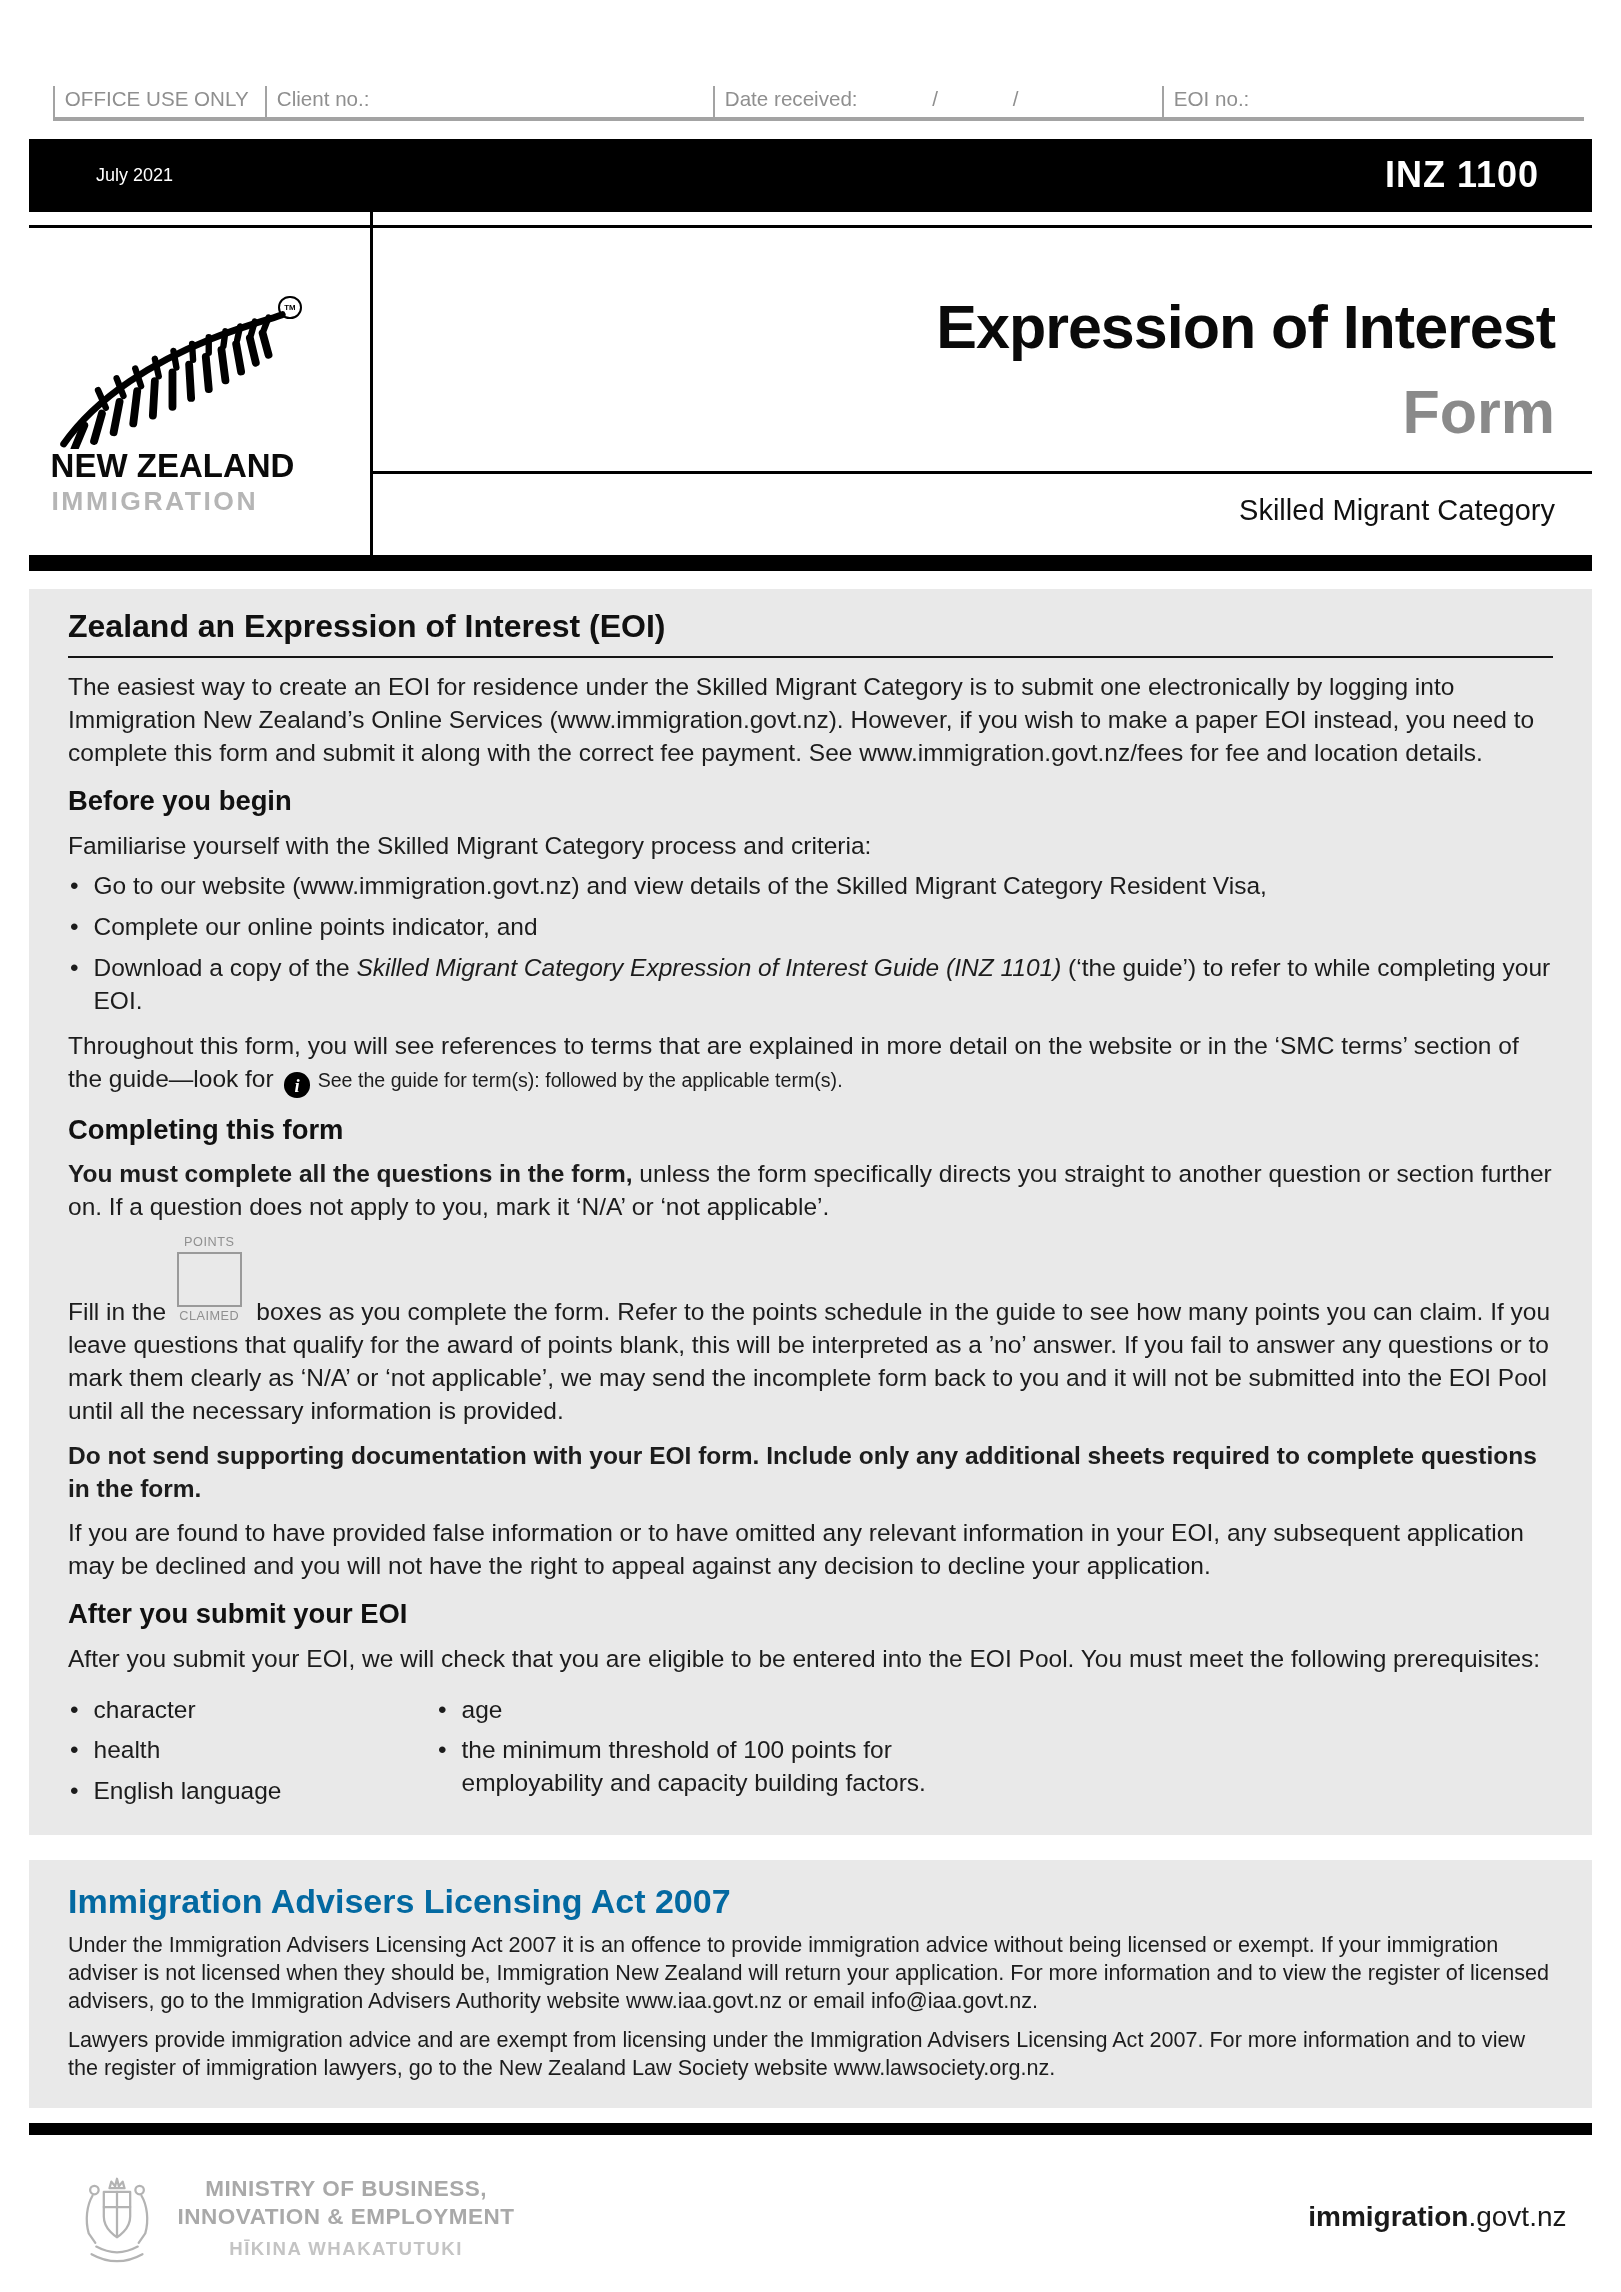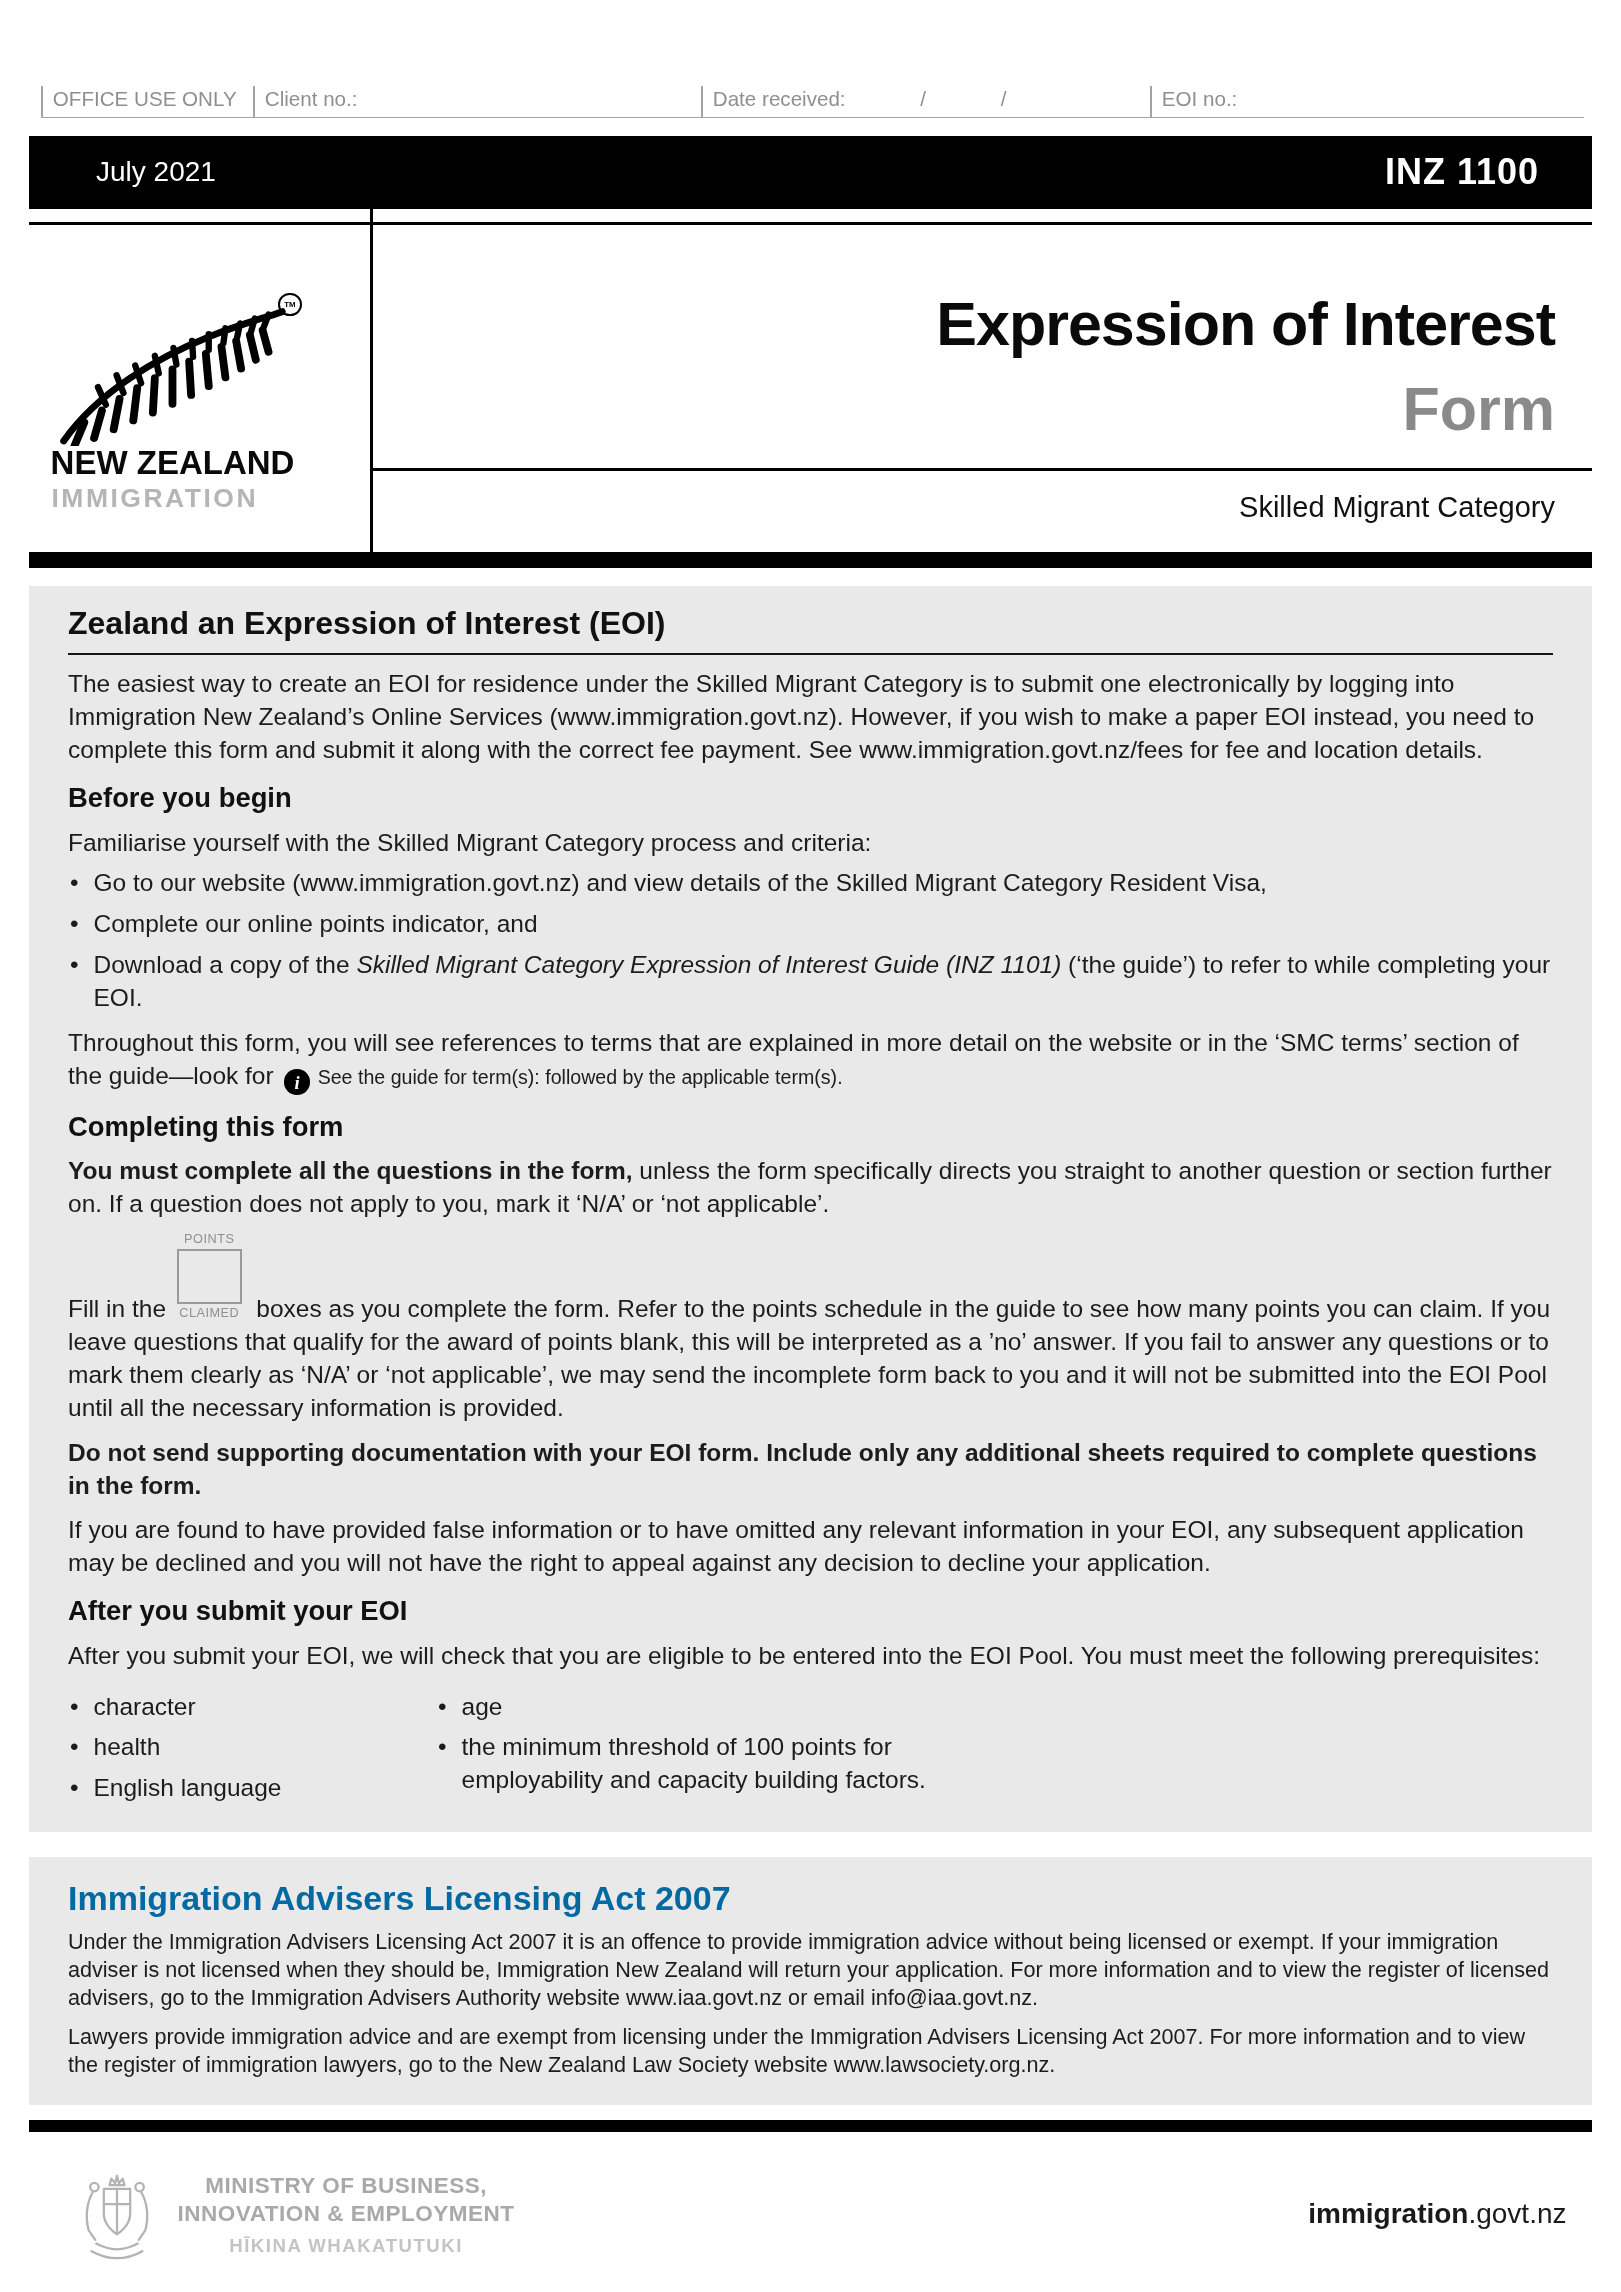--- a/index.html
+++ b/index.html
@@ -1,27 +1,27 @@
 <!DOCTYPE html>
 <html><head>
 <meta charset="utf-8">
 <style>
   html,body{margin:0;padding:0;}
   body{
     width:1621px;height:2293px;overflow:hidden;background:#ffffff;
     font-family:"Liberation Sans",sans-serif;color:#1c1c1c;
   }
   
-  .office-bar{margin:86px 37px 0 41px;display:flex;border-bottom:1px solid #a3a3a3;height:31px;}
+  .office-bar{margin:86px 37px 0 53px;display:flex;border-bottom:4px solid #a3a3a3;height:31px;}
   .office-field{border-left:2px solid #a3a3a3;padding-left:9.8px;color:#8f8f8f;font-size:20.6px;line-height:25.5px;box-sizing:border-box;}
   .f-office{width:212px}.f-client{width:448px}.f-date{width:449px}.f-eoi{flex:1}
   .slash{display:inline-block;margin-left:69px;color:#8f8f8f;}
   
   .inz-bar{margin:17.6px 29px 0;height:73px;background:#000;display:flex;align-items:center;justify-content:space-between;padding:0 53px 0 67px;}
-  .inz-date{color:#fff;font-size:28px;}
+  .inz-date{color:#fff;font-size:18px;}
   .inz-code{color:#fff;font-size:36px;font-weight:bold;letter-spacing:1px;}
   
   .header{margin:0 29px;position:relative;height:343px;}
   .top-rule{position:absolute;top:13.7px;left:0;right:0;height:2.9px;background:#000;}
   .v-line{position:absolute;left:341px;top:0;width:2.9px;height:343px;background:#000;}
   .fern{position:absolute;left:19.6px;top:80px;}
   .tm-mark{position:absolute;left:249px;top:84px;width:19.6px;height:19.6px;border:2px solid #000;border-radius:50%;
     font-size:7.8px;font-weight:bold;display:flex;align-items:center;justify-content:center;color:#000;}
   .brand{position:absolute;left:21.6px;top:235px;font-size:33px;font-weight:bold;color:#0a0a0a;}
   .division{position:absolute;left:22.5px;top:274px;font-size:26.5px;font-weight:bold;color:#b5b5b5;letter-spacing:2.5px;}

